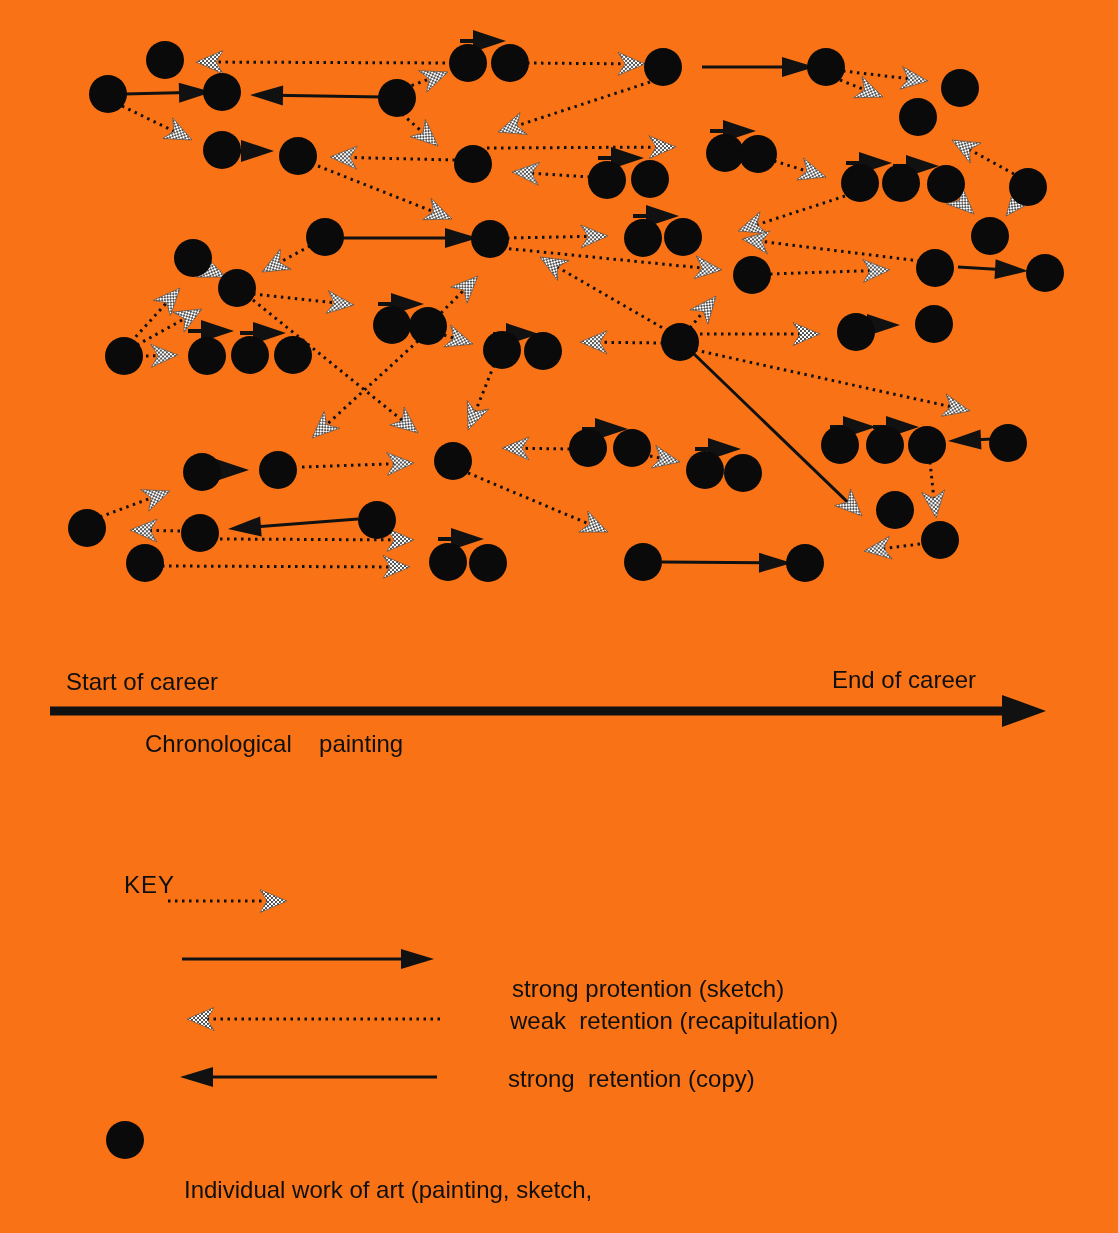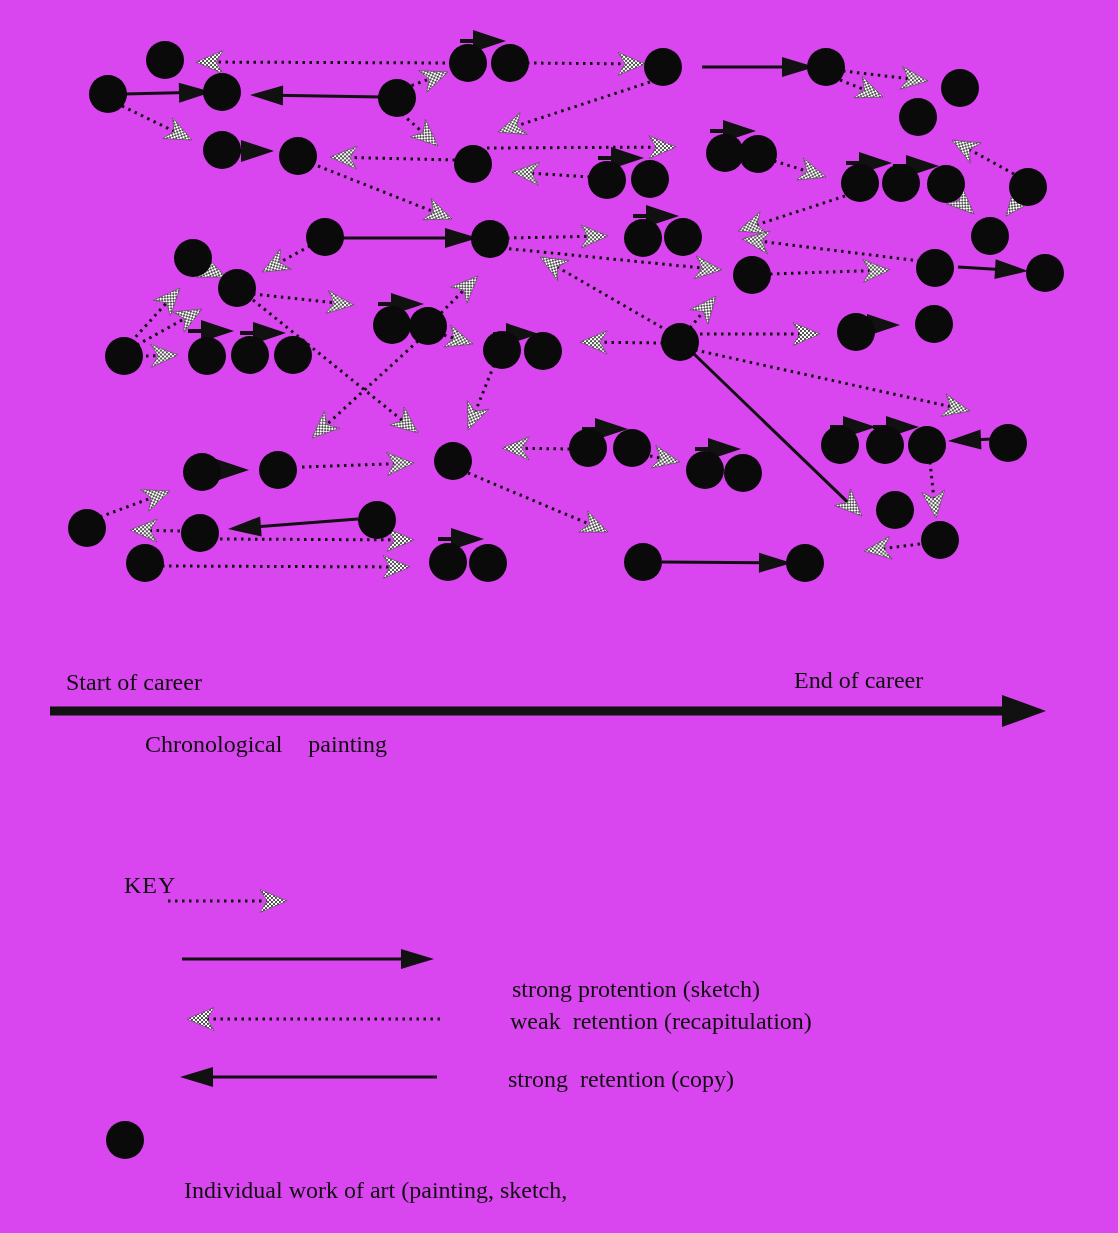--- a/index.html
+++ b/index.html
@@ -1,17 +1,17 @@
 <!DOCTYPE html>
 <html><head>
 <meta charset="utf-8">
 <style>
   html,body{margin:0;padding:0;}
-  .page{position:relative;width:1118px;height:1233px;background:#d946ef;overflow:hidden;
-        font-family:Liberation Serif, serif;color:#0f0f0f;}
+  .page{position:relative;width:1118px;height:1233px;background:#f97316;overflow:hidden;
+        font-family:Liberation Sans, sans-serif;color:#0f0f0f;}
   svg.fig{position:absolute;left:0;top:0;}
   .lbl{position:absolute;font-size:24px;line-height:1.1;color:#0f0f0f;white-space:pre;}
   .chrono{word-spacing:7px;}
   .keytitle{font-size:24px;letter-spacing:1px;}
   .dotlabel div{white-space:pre;}
 </style>
 </head>
 <body>
 
 <div class="page">
@@ -408,21 +408,21 @@
         </g>
         <g>
           <line x1="437" y1="1077" x2="204" y2="1077" stroke="#111111" stroke-width="3"></line>
           <polygon points="0,0 -33,-10 -33,10" fill="#111111" transform="translate(180,1077) rotate(180)"></polygon>
         </g>
         <circle cx="125" cy="1140" r="19" fill="#0a0a0a"></circle>
       </g>
   </svg>
 
   <div class="lbl" style="left:66px;top:669px;">Start of career</div>
-  <div class="lbl" style="left:794px;top:667px;">End of career</div>
+  <div class="lbl" style="left:832px;top:667px;">End of career</div>
   <div class="lbl chrono" style="left:145px;top:731px;">Chronological  painting</div>
 
   <div class="lbl keytitle" style="left:124px;top:856px;margin-top:16px;">KEY</div>
   <div class="lbl" style="left:512px;top:950px;margin-top:26px;">strong protention (sketch)</div>
   <div class="lbl" style="left:508px;top:1066px;">strong  retention (copy)</div>
   <div class="lbl" style="left:510px;top:1008px;">weak  retention (recapitulation)</div>
   <div class="lbl dotlabel" style="left:184px;top:1124px;">
     <div>Individual work of art (painting, sketch,</div>
     
   </div>

